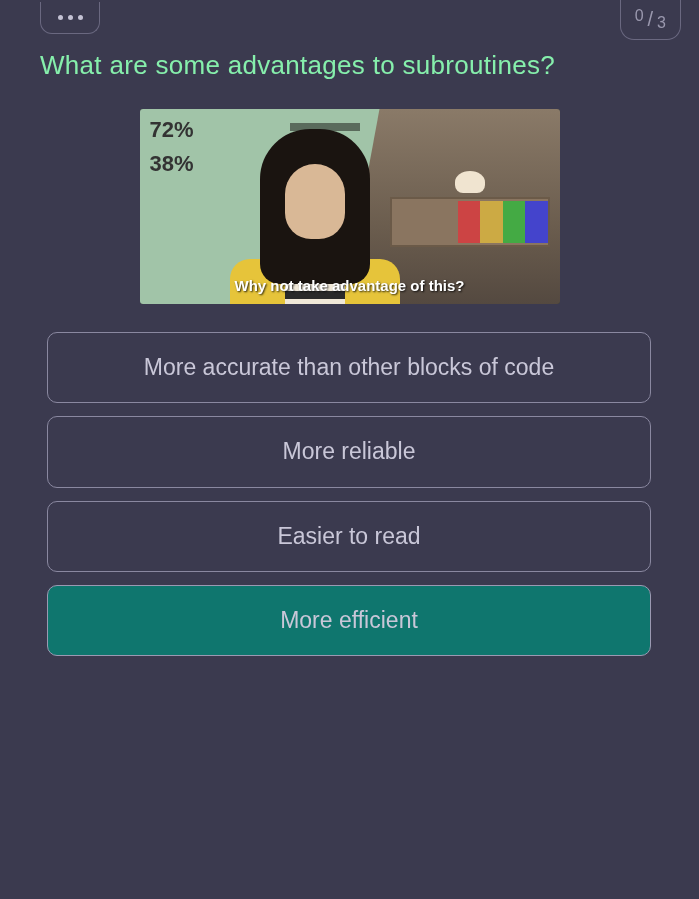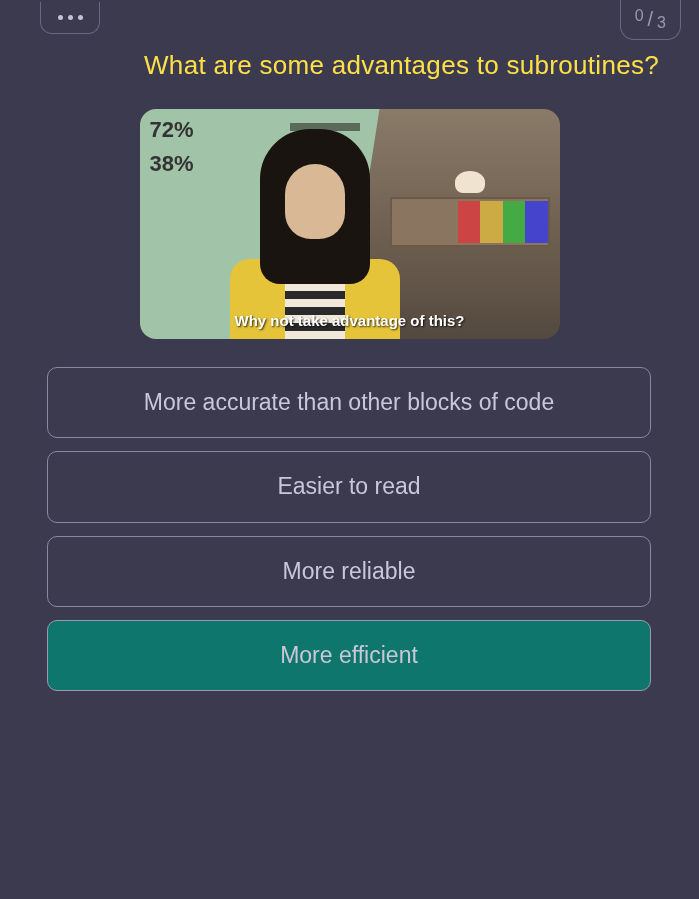--- a/index.html
+++ b/index.html
@@ -68,33 +68,33 @@
     .counter .slash {
       margin: 0 4px;
       font-size: 20px;
     }
     .counter .denom {
       position: relative;
       top: 3px;
       font-size: 16px;
     }
     .question {
-      text-align: right;
+      text-align: left;
       font-size: 26px;
-      color: #fde047;
+      color: #86efac;
       padding: 10px 40px 0 40px;
       font-weight: 400;
       letter-spacing: 0.3px;
     }
     .image-card {
       width: 420px;
-      height: 230px;
+      height: 195px;
       margin: 28px auto 0 auto;
       background: #2a3530;
-      border-radius: 16px;
+      border-radius: 3px;
       position: relative;
       overflow: hidden;
     }
     .img-chart {
       position: absolute;
       left: 0;
       top: 0;
       width: 240px;
       height: 100%;
       background: #a1c4a8;
@@ -275,16 +275,16 @@
     <div class="img-jacket"></div>
     <div class="img-shirt"></div>
     <div class="img-hair"></div>
     <div class="img-face"></div>
   </div>
   <div class="img-caption">Why not take advantage of this?</div>
 </div>
 
 <div class="options">
   <div class="option">More accurate than other blocks of code</div>
+  <div class="option">More reliable</div>
   <div class="option">Easier to read</div>
-  <div class="option">More reliable</div>
   <div class="option selected">More efficient</div>
 </div>
 
 </body></html>

